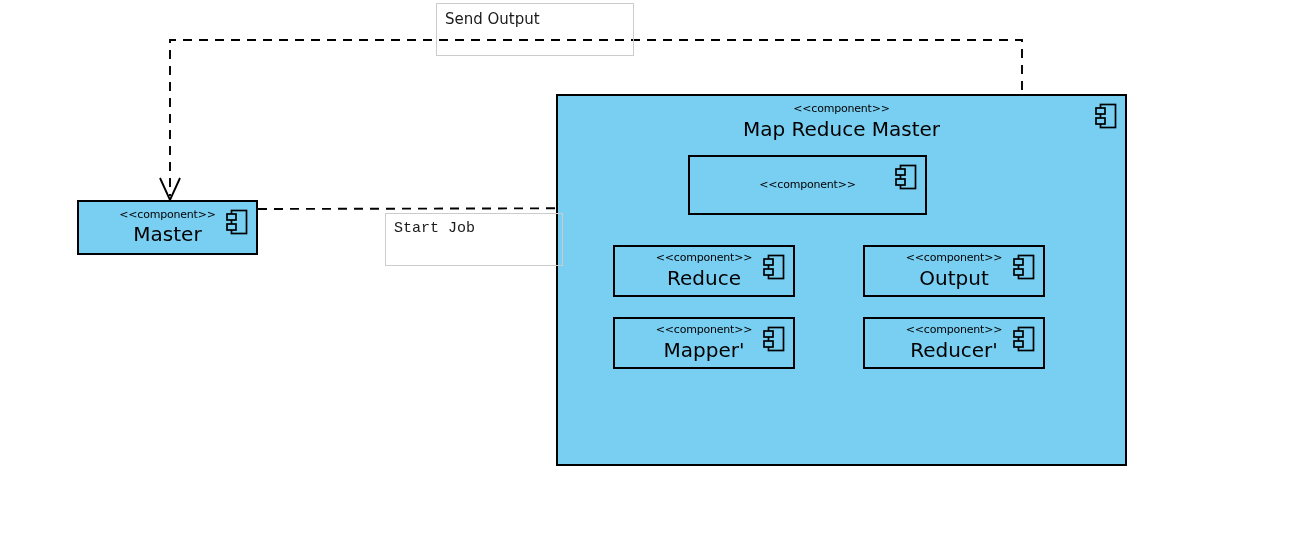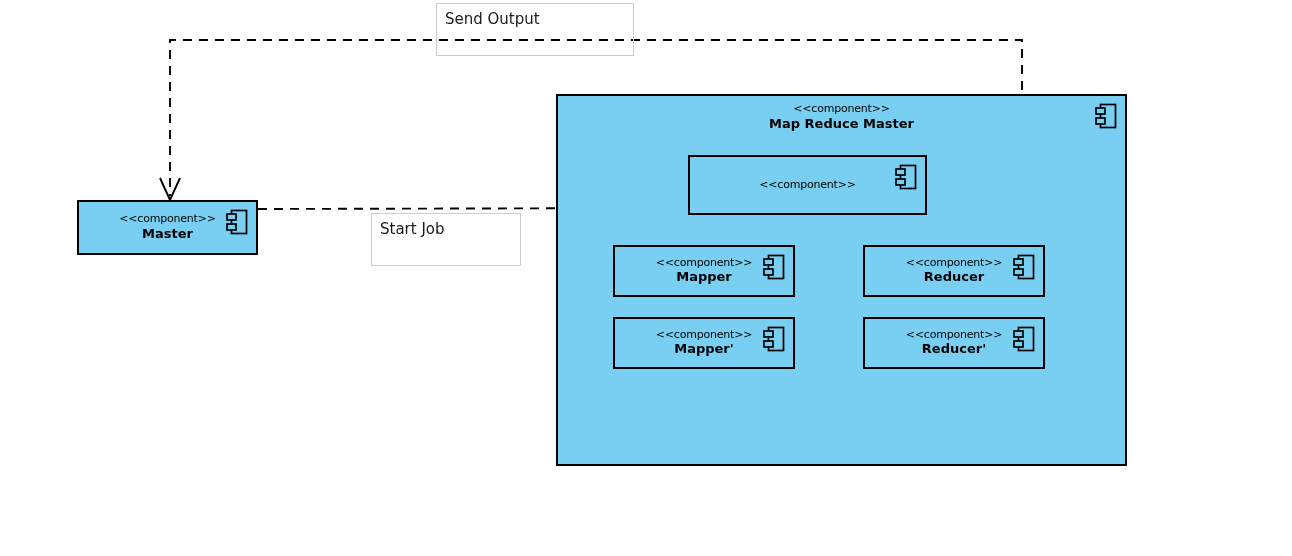--- a/index.html
+++ b/index.html
@@ -49,22 +49,22 @@
 
   .stereotype {
     font-size: 11px;
     color: #000000;
     line-height: 1.25;
     letter-spacing: -0.2px;
     white-space: nowrap;
   }
 
   .cname {
-    font-size: 13px;
-    font-weight: bold;
+    font-size: 20px;
+    font-weight: normal;
     color: #000000;
     line-height: 1.3;
     white-space: nowrap;
   }
 
   
   .outer-header {
     position: absolute;
     left: 0;
     right: 0;
@@ -132,31 +132,31 @@
       <div class="stereotype">&lt;&lt;component&gt;&gt;</div>
       <svg class="comp-icon tr" viewBox="0 0 22 26" xmlns="http://www.w3.org/2000/svg">
         <rect x="5.5" y="1.5" width="15" height="23" fill="none" stroke="#000" stroke-width="1.7"></rect>
         <rect x="1" y="5" width="9" height="6" fill="#79cff2" stroke="#000" stroke-width="1.7"></rect>
         <rect x="1" y="15" width="9" height="6" fill="#79cff2" stroke="#000" stroke-width="1.7"></rect>
       </svg>
     </div>
 
     <div class="component" style="left:55px; top:149px; width:182px; height:52px;">
       <div class="stereotype">&lt;&lt;component&gt;&gt;</div>
-      <div class="cname">Mapper</div>
+      <div class="cname">Reduce</div>
       <svg class="comp-icon tr" viewBox="0 0 22 26" xmlns="http://www.w3.org/2000/svg">
         <rect x="5.5" y="1.5" width="15" height="23" fill="none" stroke="#000" stroke-width="1.7"></rect>
         <rect x="1" y="5" width="9" height="6" fill="#79cff2" stroke="#000" stroke-width="1.7"></rect>
         <rect x="1" y="15" width="9" height="6" fill="#79cff2" stroke="#000" stroke-width="1.7"></rect>
       </svg>
     </div>
 
     <div class="component" style="left:305px; top:149px; width:182px; height:52px;">
       <div class="stereotype">&lt;&lt;component&gt;&gt;</div>
-      <div class="cname">Reducer</div>
+      <div class="cname">Output</div>
       <svg class="comp-icon tr" viewBox="0 0 22 26" xmlns="http://www.w3.org/2000/svg">
         <rect x="5.5" y="1.5" width="15" height="23" fill="none" stroke="#000" stroke-width="1.7"></rect>
         <rect x="1" y="5" width="9" height="6" fill="#79cff2" stroke="#000" stroke-width="1.7"></rect>
         <rect x="1" y="15" width="9" height="6" fill="#79cff2" stroke="#000" stroke-width="1.7"></rect>
       </svg>
     </div>
 
     <div class="component" style="left:55px; top:221px; width:182px; height:52px;">
       <div class="stereotype">&lt;&lt;component&gt;&gt;</div>
       <div class="cname">Mapper'</div>
@@ -184,15 +184,15 @@
     <div class="cname">Master</div>
     <svg class="comp-icon tr" viewBox="0 0 22 26" xmlns="http://www.w3.org/2000/svg">
       <rect x="5.5" y="1.5" width="15" height="23" fill="none" stroke="#000" stroke-width="1.7"></rect>
       <rect x="1" y="5" width="9" height="6" fill="#79cff2" stroke="#000" stroke-width="1.7"></rect>
       <rect x="1" y="15" width="9" height="6" fill="#79cff2" stroke="#000" stroke-width="1.7"></rect>
     </svg>
   </div>
 
   <div class="edge-label" style="left:436px; top:3px; width:198px; height:53px;">Send Output</div>
 
-  <div class="edge-label" style="left:371px; top:213px; width:150px; height:53px;">Start Job</div>
+  <div class="edge-label" style="left:385px; top:213px; width:178px; height:53px;font-family:Liberation Mono, monospace;">Start Job</div>
 
 </div>
 
 </body></html>

